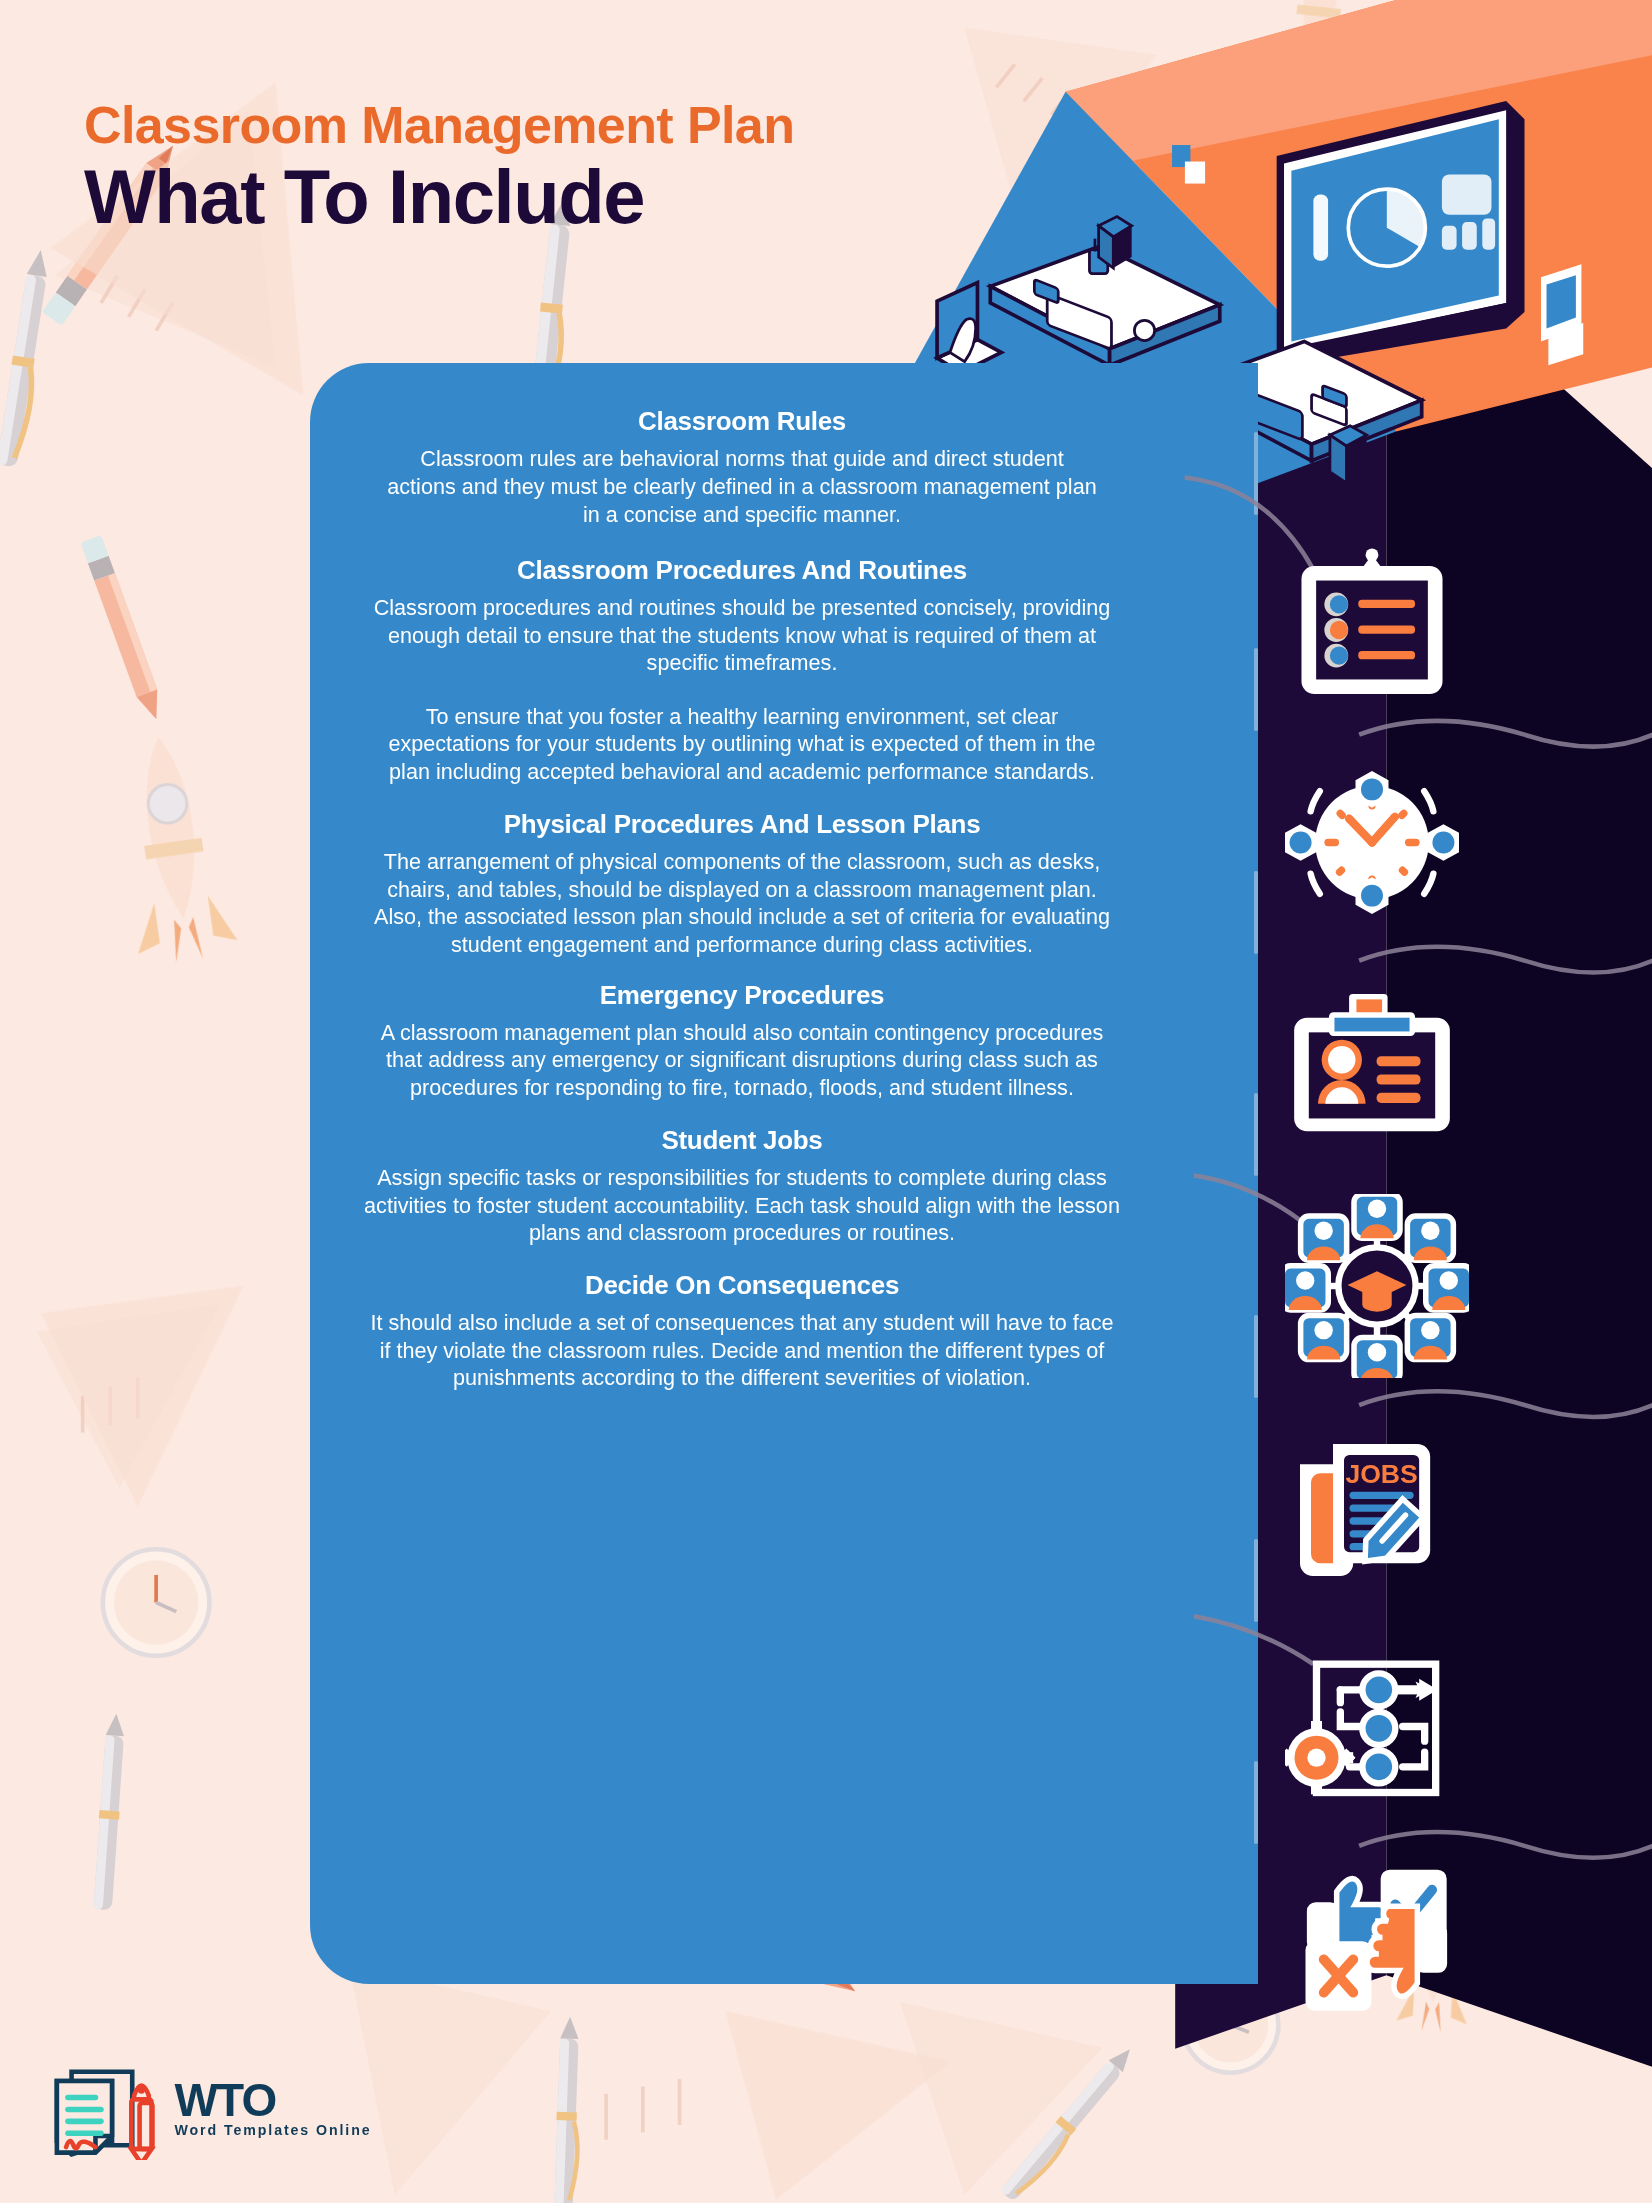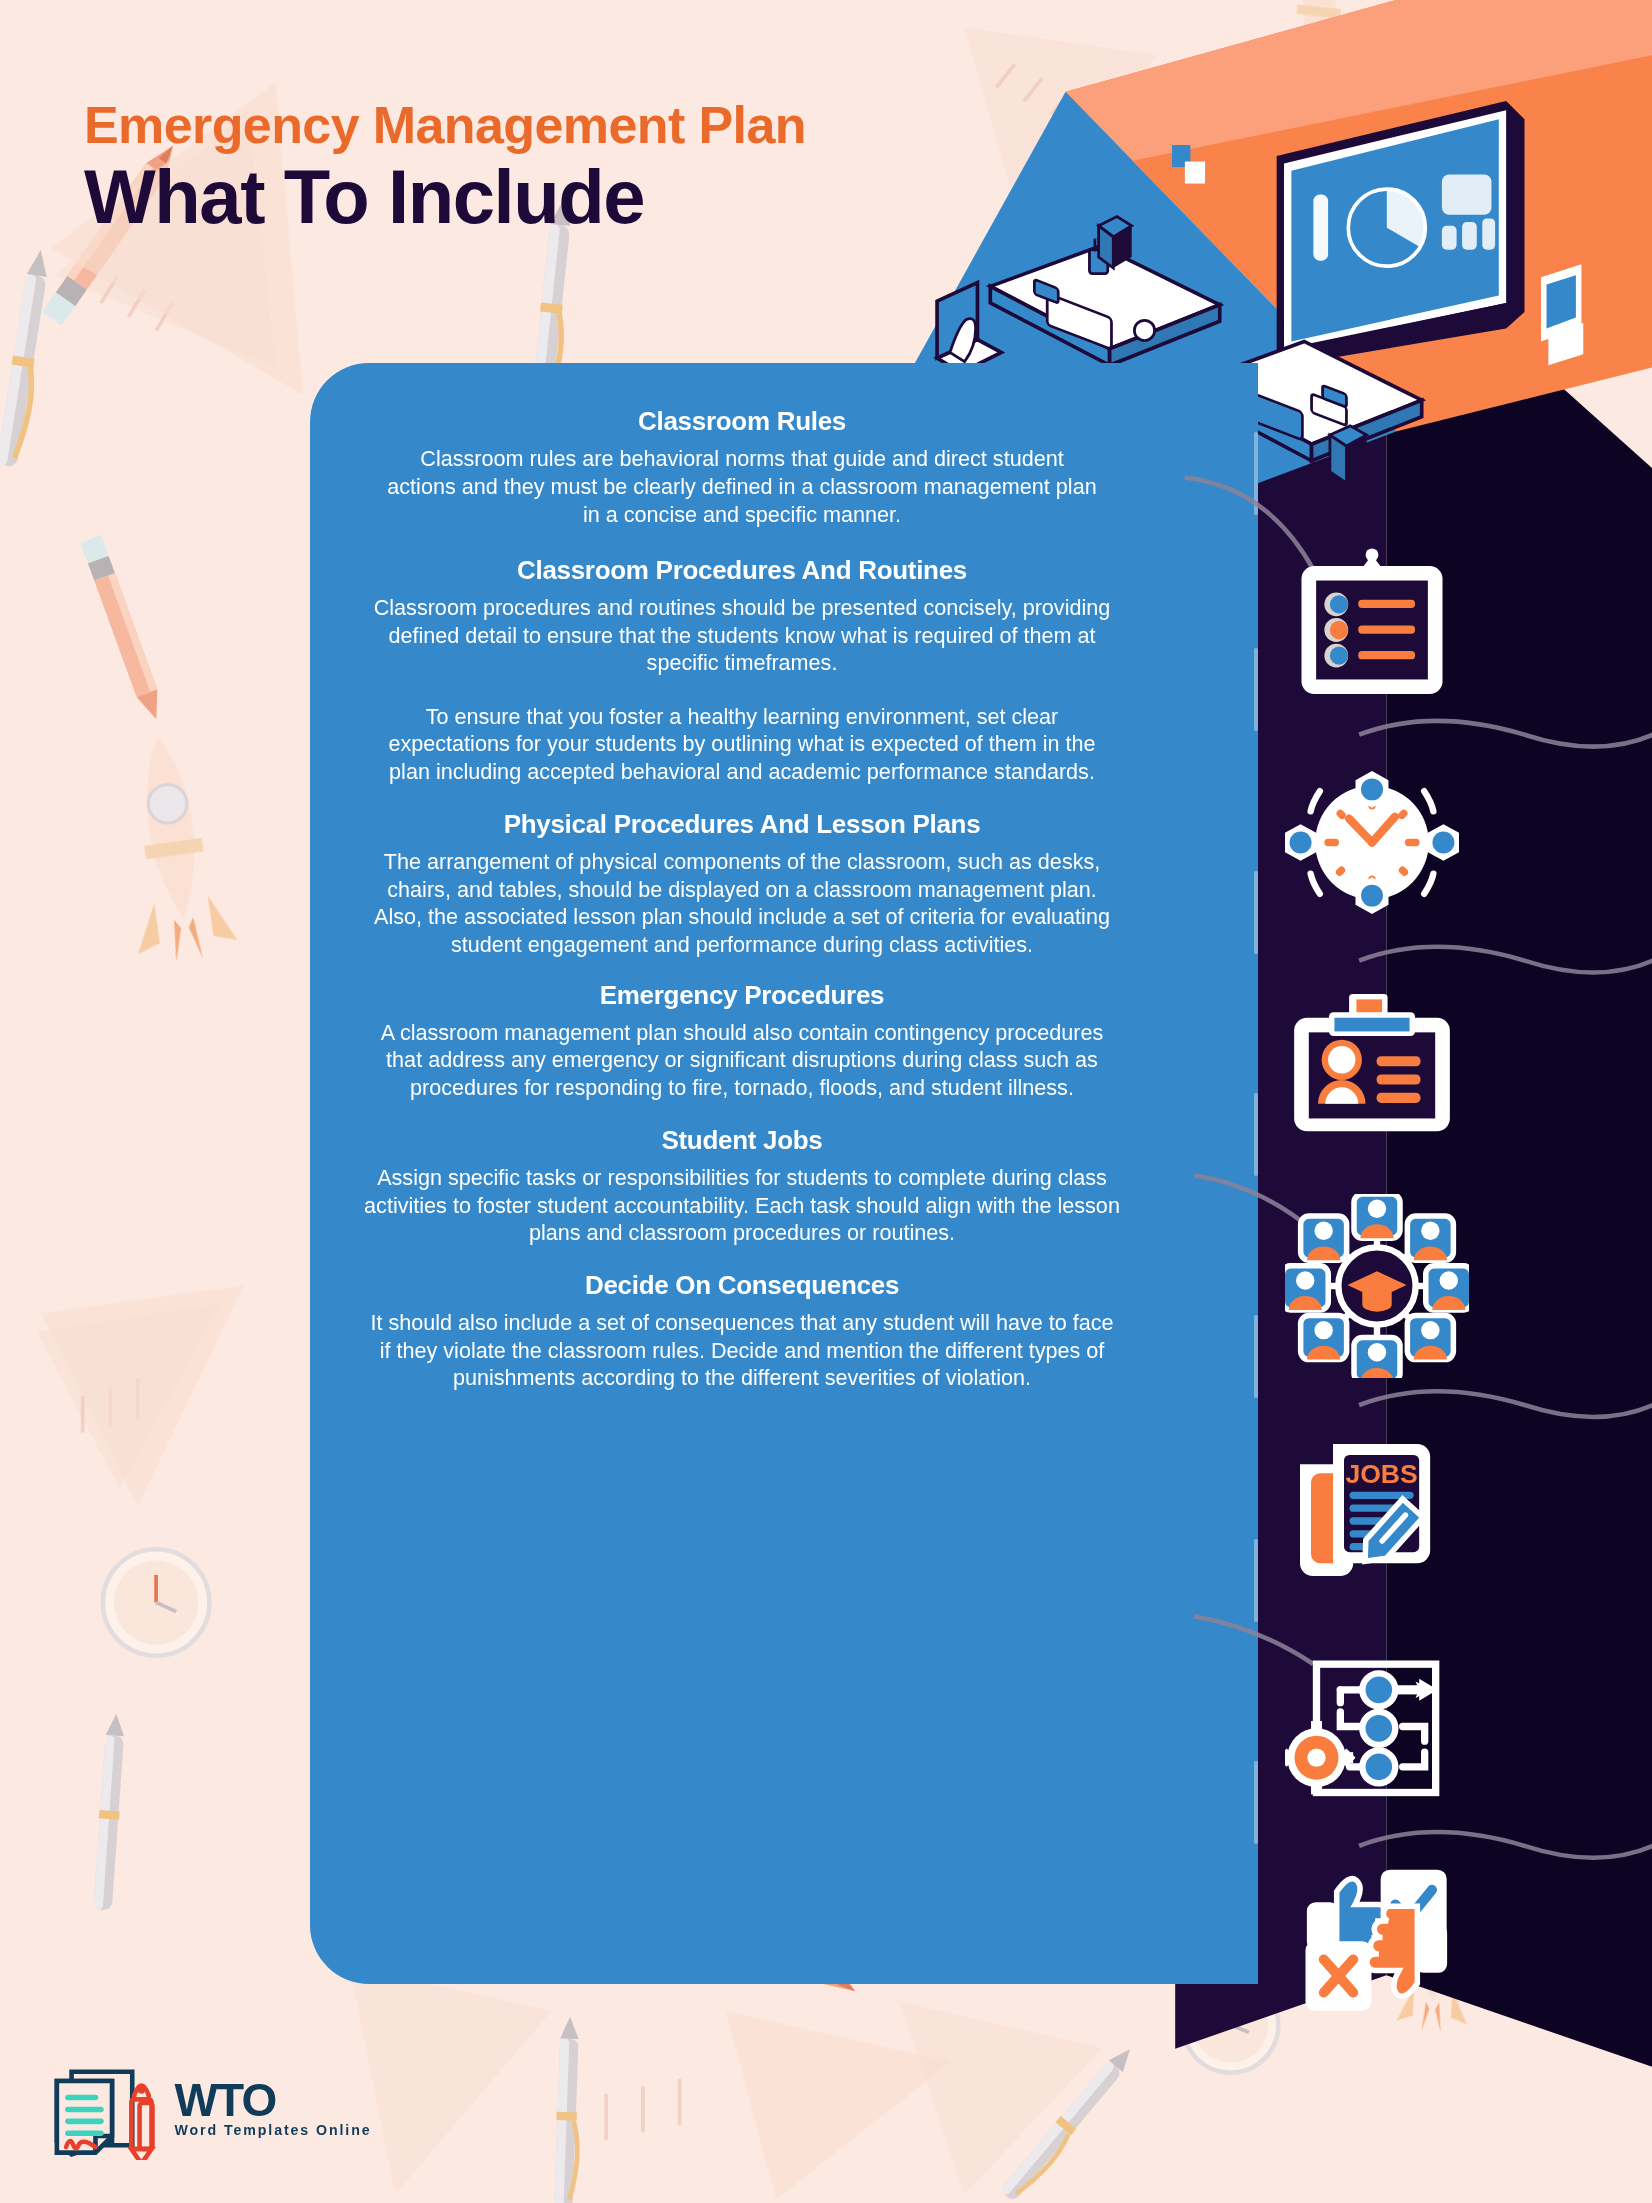--- a/index.html
+++ b/index.html
@@ -364,21 +364,21 @@
 
   <div class="sections">
 
     <div class="section" style="margin-bottom:27.5px;">
       <div class="section-title">Classroom Rules</div>
       <div class="section-body" style="padding:0 37px;">Classroom rules are behavioral norms that guide and direct student actions and they must be clearly defined in a classroom management plan in a concise and specific manner.</div>
     </div>
 
     <div class="section" style="margin-bottom:26px;">
       <div class="section-title">Classroom Procedures And Routines</div>
-      <div class="section-body" style="padding:0 20px;">Classroom procedures and routines should be presented concisely, providing defined detail to ensure that the students know what is required of them at specific timeframes.</div>
+      <div class="section-body" style="padding:0 20px;">Classroom procedures and routines should be presented concisely, providing enough detail to ensure that the students know what is required of them at specific timeframes.</div>
     </div>
 
     <div class="section" style="margin-bottom:24px;">
       <div class="section-body" style="padding:0 33px;">To ensure that you foster a healthy learning environment, set clear expectations for your students by outlining what is expected of them in the plan including accepted behavioral and academic performance standards.</div>
     </div>
 
     <div class="section" style="margin-bottom:22px;">
       <div class="section-title">Physical Procedures And Lesson Plans</div>
       <div class="section-body" style="padding:0 20px;">The arrangement of physical components of the classroom, such as desks, chairs, and tables, should be displayed on a classroom management plan. Also, the associated lesson plan should include a set of criteria for evaluating student engagement and performance during class activities.</div>
     </div>
@@ -614,21 +614,21 @@
         <g transform="translate(172,156) rotate(180)">
           <path d="M28 16 q14 -20 22 -12 q8 8 -2 26 h26 a9 9 0 0 1 0 18 h-4 a9 9 0 0 1 0 18 h-4 a9 9 0 0 1 0 18 h-6 a9 9 0 0 1 0 16 h-32 Z" fill="#f97d3f" stroke="#ffffff" stroke-width="6"></path>
           <rect x="-2" y="30" width="30" height="48" rx="7" fill="#ffffff" stroke="#ffffff" stroke-width="5"></rect>
         </g>
       </svg>
     </div>
 
   </div>
 
   <div class="titles">
-    <div class="title-top">Emergency Management Plan</div>
+    <div class="title-top">Classroom Management Plan</div>
     <div class="title-main">What To Include</div>
   </div>
 
   <div class="logo">
     <svg width="125" height="103" viewBox="0 0 136 112">
 
       <path d="M30 16 L96 16 L96 96 L44 96 L30 82 Z" fill="none" stroke="#103c59" stroke-width="5"></path>
 
       <path d="M14 26 L74 26 L74 92 L30 106 L14 92 Z" fill="#fce9e1" stroke="#103c59" stroke-width="5"></path>
       <path d="M14 26 L74 26 L74 86 L56 104 L14 104 Z" fill="#fce9e1" stroke="#103c59" stroke-width="5"></path>

